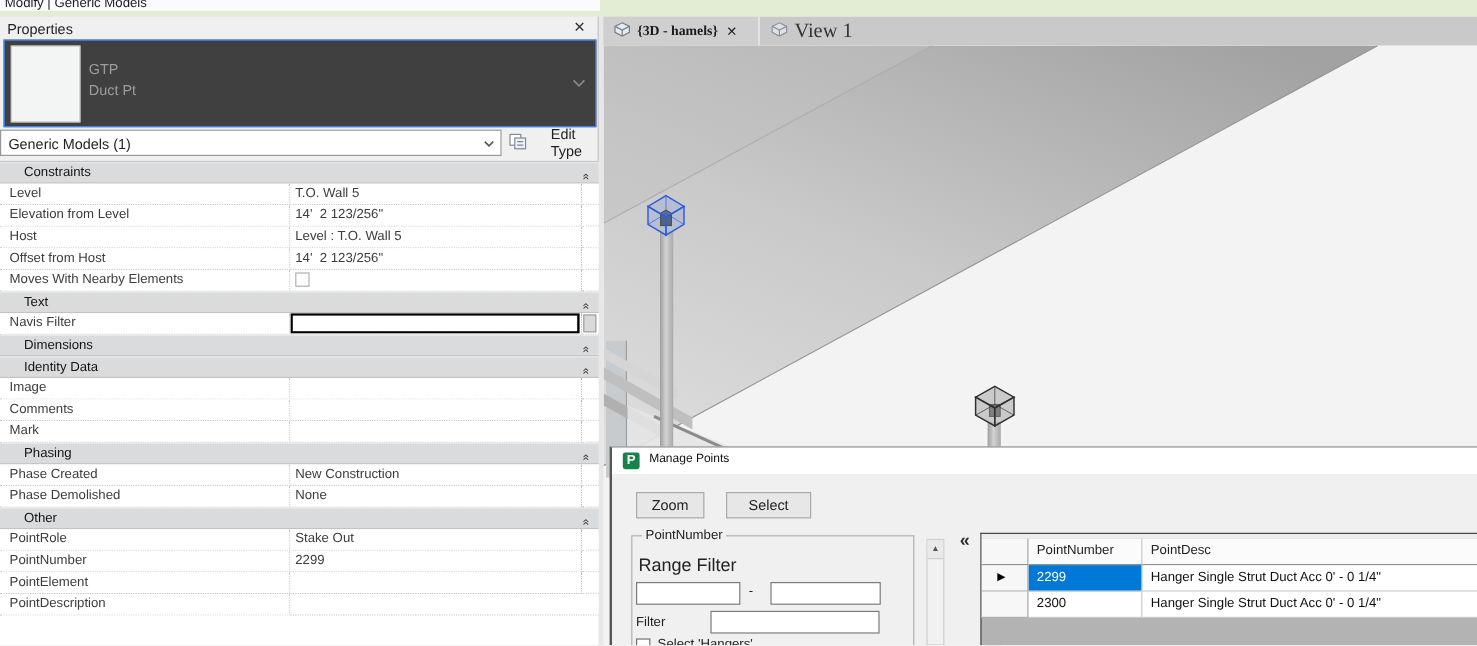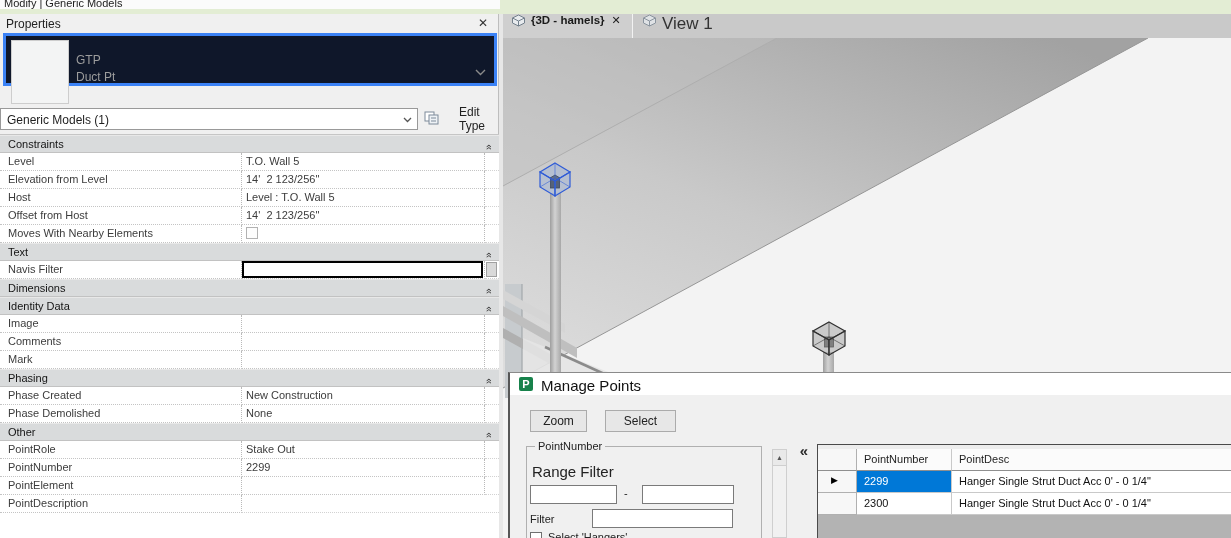--- a/index.html
+++ b/index.html
@@ -10,64 +10,64 @@
   
   #topbar { position:absolute; left:0; top:0; width:1231px; height:14px; background:#e3edd4; }
   #modify-label-box { position:absolute; left:0; top:0; width:500px; height:9px; background:#fbfbfb; overflow:hidden; }
   #modify-label-box span { position:relative; top:-3px; left:4px; font-size:11px; color:#1c1c1c; }
 
   
   #props { position:absolute; left:0; top:14px; width:499px; height:524px; background:#f0f0f0; border-right:1px solid #bdbdbd; }
   #props-header { position:relative; height:19px; }
   #props-header .t { position:absolute; left:6px; top:3px; font-size:12px; color:#222; }
   #props-close { position:absolute; right:8px; top:2px; width:14px; height:14px; font-size:12px; color:#333; text-align:center; line-height:14px; cursor:pointer; }
-  #typebox { position:absolute; left:3px; top:19px; width:494px; height:53px; background:#0f172a; border:3px solid #3b82f6; }
+  #typebox { position:absolute; left:3px; top:19px; width:494px; height:73px; background:#404040; border:1px solid #3b82f6; }
   #type-preview { position:absolute; left:5px; top:4px; width:58px; height:64px; background:#f3f4f4; border:1px solid #cdcdcd; }
   #type-name { position:absolute; left:70px; top:16px; color:#9d9d9d; font-size:12px; line-height:17px; }
   #type-caret { position:absolute; right:8px; top:30px; }
   #filter-row { position:absolute; left:0; top:94px; width:499px; height:22px; }
   #type-combo { position:absolute; left:0; top:0; width:418px; height:22px; background:#fff; border:1px solid #999; }
   #type-combo .lbl { position:absolute; left:6px; top:4px; font-size:12px; color:#1f1f1f; }
   #type-combo .chev { position:absolute; right:4px; top:5px; }
   #edit-type-btn { position:absolute; left:424px; top:0; width:73px; height:22px; display:flex; align-items:center; gap:20px; cursor:pointer; }
   #edit-type-btn .lbl { font-size:12px; color:#1f1f1f; }
 
   
   #pgrid { position:absolute; left:0; top:120px; width:499px; bottom:0; background:#fff; border-top:1px solid #c6c6c6; }
   .p-sec { position:relative; height:18px; background:#d9dbdc; border-bottom:1px solid #c2c2c2; border-top:1px solid #e8e8e8; }
-  .p-sec .s-lbl { position:absolute; left:8px; top:2px; color:#141414; font-size:11px; }
+  .p-sec .s-lbl { position:absolute; left:20px; top:2px; color:#141414; font-size:11px; }
   .p-sec .s-chev { position:absolute; right:5px; top:3px; width:10px; height:12px; color:#333; font-size:10px; transform:rotate(-90deg); letter-spacing:-1px; }
   .p-row { position:relative; height:18px; display:flex; background:#fff; }
   .p-label { width:242px; padding:2px 0 0 8px; border-right:1px dotted #b9b9b9; border-bottom:1px dotted #c4c4c4; color:#3c3c3c; overflow:hidden; white-space:nowrap; }
   .p-val { width:243px; padding:2px 0 0 4px; border-right:1px dotted #b9b9b9; border-bottom:1px dotted #c4c4c4; color:#3c3c3c; white-space:pre; overflow:hidden; position:relative; }
   .p-tail { flex:1; border-bottom:1px dotted #d2d2d2; position:relative; }
   .p-row.disabled .p-label, .p-row.disabled .p-val { color:#a5a5a5; }
   .cbx { position:absolute; left:4px; top:2px; width:12px; height:12px; background:#fdfdfd; border:1px solid #b2b2b2; }
   .navis-input { position:absolute; left:0px; top:0px; width:241px; height:17px; border:2px solid #000; background:#fff; font-family:"Liberation Sans",sans-serif; font-size:11px; padding:0 2px; outline:none; }
   .tail-btn { position:absolute; left:1px; top:1px; width:11px; height:15px; background:#d9d9d9; border:1px solid #a0a0a0; }
 
   
   #splitter { position:absolute; left:499px; top:14px; width:4px; height:524px; background:#e7e7e7; }
 
   
   #right { position:absolute; left:503px; top:14px; width:728px; height:524px; }
   #tabbar { position:relative; height:24px; background:#c9c9c9; }
-  .vtab { position:absolute; top:0; height:24px; display:flex; gap:5px; padding:0 8px; cursor:pointer; }
+  .vtab { position:absolute; top:0; height:24px; display:flex; align-items:center; gap:5px; padding:0 8px; cursor:pointer;font-family:Liberation Serif, serif; }
   #vtab-0 { left:0; width:130px; background:#cfcfcf; border-right:1px solid #f2f2f2; }
   #vtab-0 .tlbl { font-weight:bold; color:#1a1a1a; font-size:11.5px; }
   #vtab-1 { left:131px; width:95px; }
   #vtab-1 .tlbl { color:#333; font-size:17px; }
   .tab-close { font-size:11px; color:#222; margin-left:2px; cursor:pointer; }
   #canvas3d { position:absolute; left:0; top:24px; width:728px; height:500px; background:#f3f3f3; }
 
   
   #dlg { position:absolute; left:508px; top:372px; width:723px; height:166px; background:#f0f0f0; border-top:1px solid #8a8a8a; border-left:2px solid #565656; overflow:hidden; }
   #dlg-title { position:absolute; left:0; top:0; right:0; height:22px; background:#ffffff; }
   #dlg-title .p-ico { position:absolute; left:9px; top:4px; width:14px; height:14px; background:#17824b; color:#fff; font-weight:bold; font-size:11px; text-align:center; line-height:14px; border-radius:2px; }
-  #dlg-title .t { position:absolute; left:31px; top:4px; font-size:15px; color:#111; }
+  #dlg-title .t { position:absolute; left:31px; top:4px; font-size:10px; color:#111; }
   .wbtn { position:absolute; height:22px; background:#e7e7e7; border:1px solid #ababab; font-size:12px; color:#222; text-align:center; line-height:20px; cursor:pointer; }
   #btn-zoom { left:20px; top:37px; width:57px; }
   #btn-select { left:95px; top:37px; width:71px; }
 
   #filter-fieldset { position:absolute; left:16px; top:73px; width:236px; height:110px; border:1px solid #b0b0b0; }
   #filter-fieldset .legend { position:absolute; left:8px; top:-7px; background:#f0f0f0; padding:0 3px; font-size:11px; color:#222; }
   #range-label { position:absolute; left:22px; top:90px; font-size:15px; color:#222; }
   .win-input { position:absolute; height:19px; background:#fff; border:1px solid #7a7a7a; font-family:"Liberation Sans",sans-serif; font-size:11px; padding:0 3px; outline:none; }
   #range-from { left:20px; top:112px; width:87px; }
   #range-sep { position:absolute; left:114px; top:114px; color:#222; }

